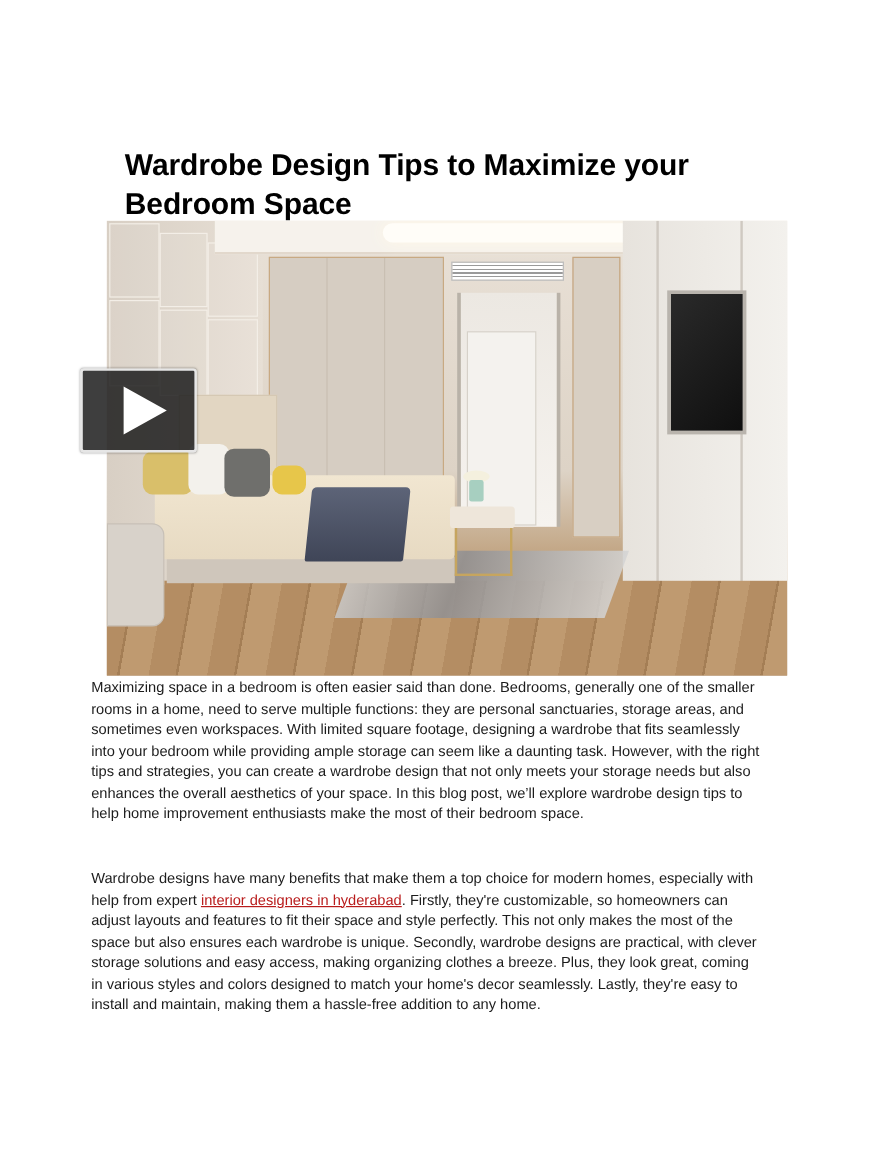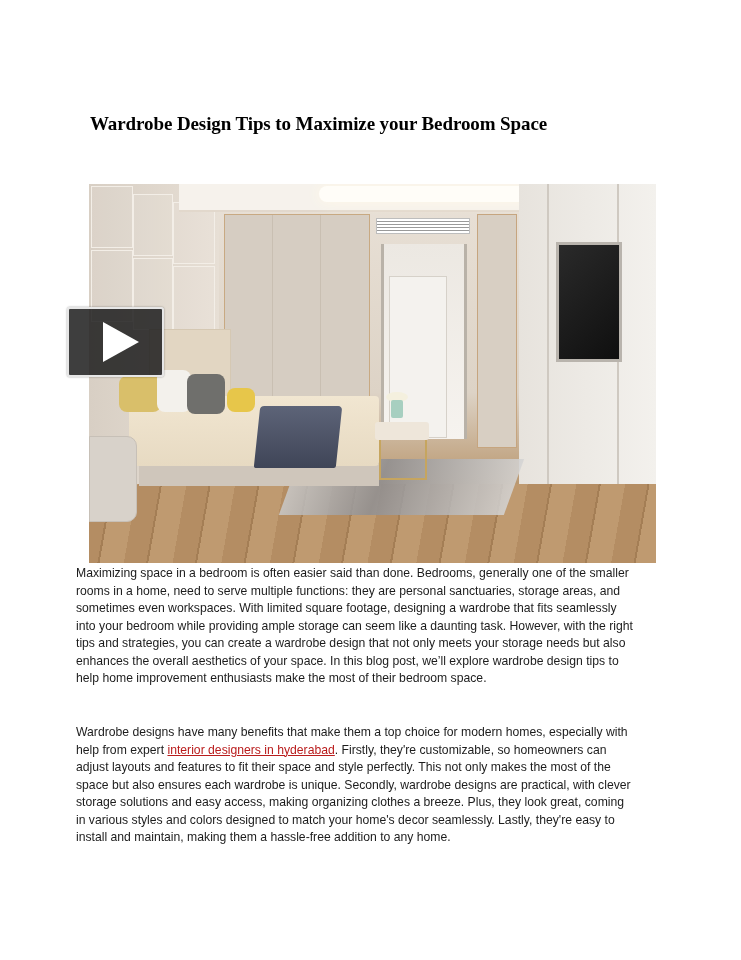--- a/index.html
+++ b/index.html
@@ -13,24 +13,24 @@
       position: relative;
       overflow: hidden;
       font-family: "Liberation Sans", sans-serif;
       color: #1a1a1a;
     }
     .page-title {
       position: absolute;
       left: 88px;
       top: 106px;
       width: 520px;
-      margin: 2px;
-      font-family: Liberation Serif, serif;
+      margin: 16px;
+      font-family: Liberation Sans, sans-serif;
       font-weight: bold;
-      font-size: 19px;
+      font-size: 25px;
       line-height: 32px;
       color: #000000;
       letter-spacing: -0.1px;
     }
     .hero {
       position: absolute;
       left: 89px;
       top: 184px;
       width: 567px;
       height: 379px;

